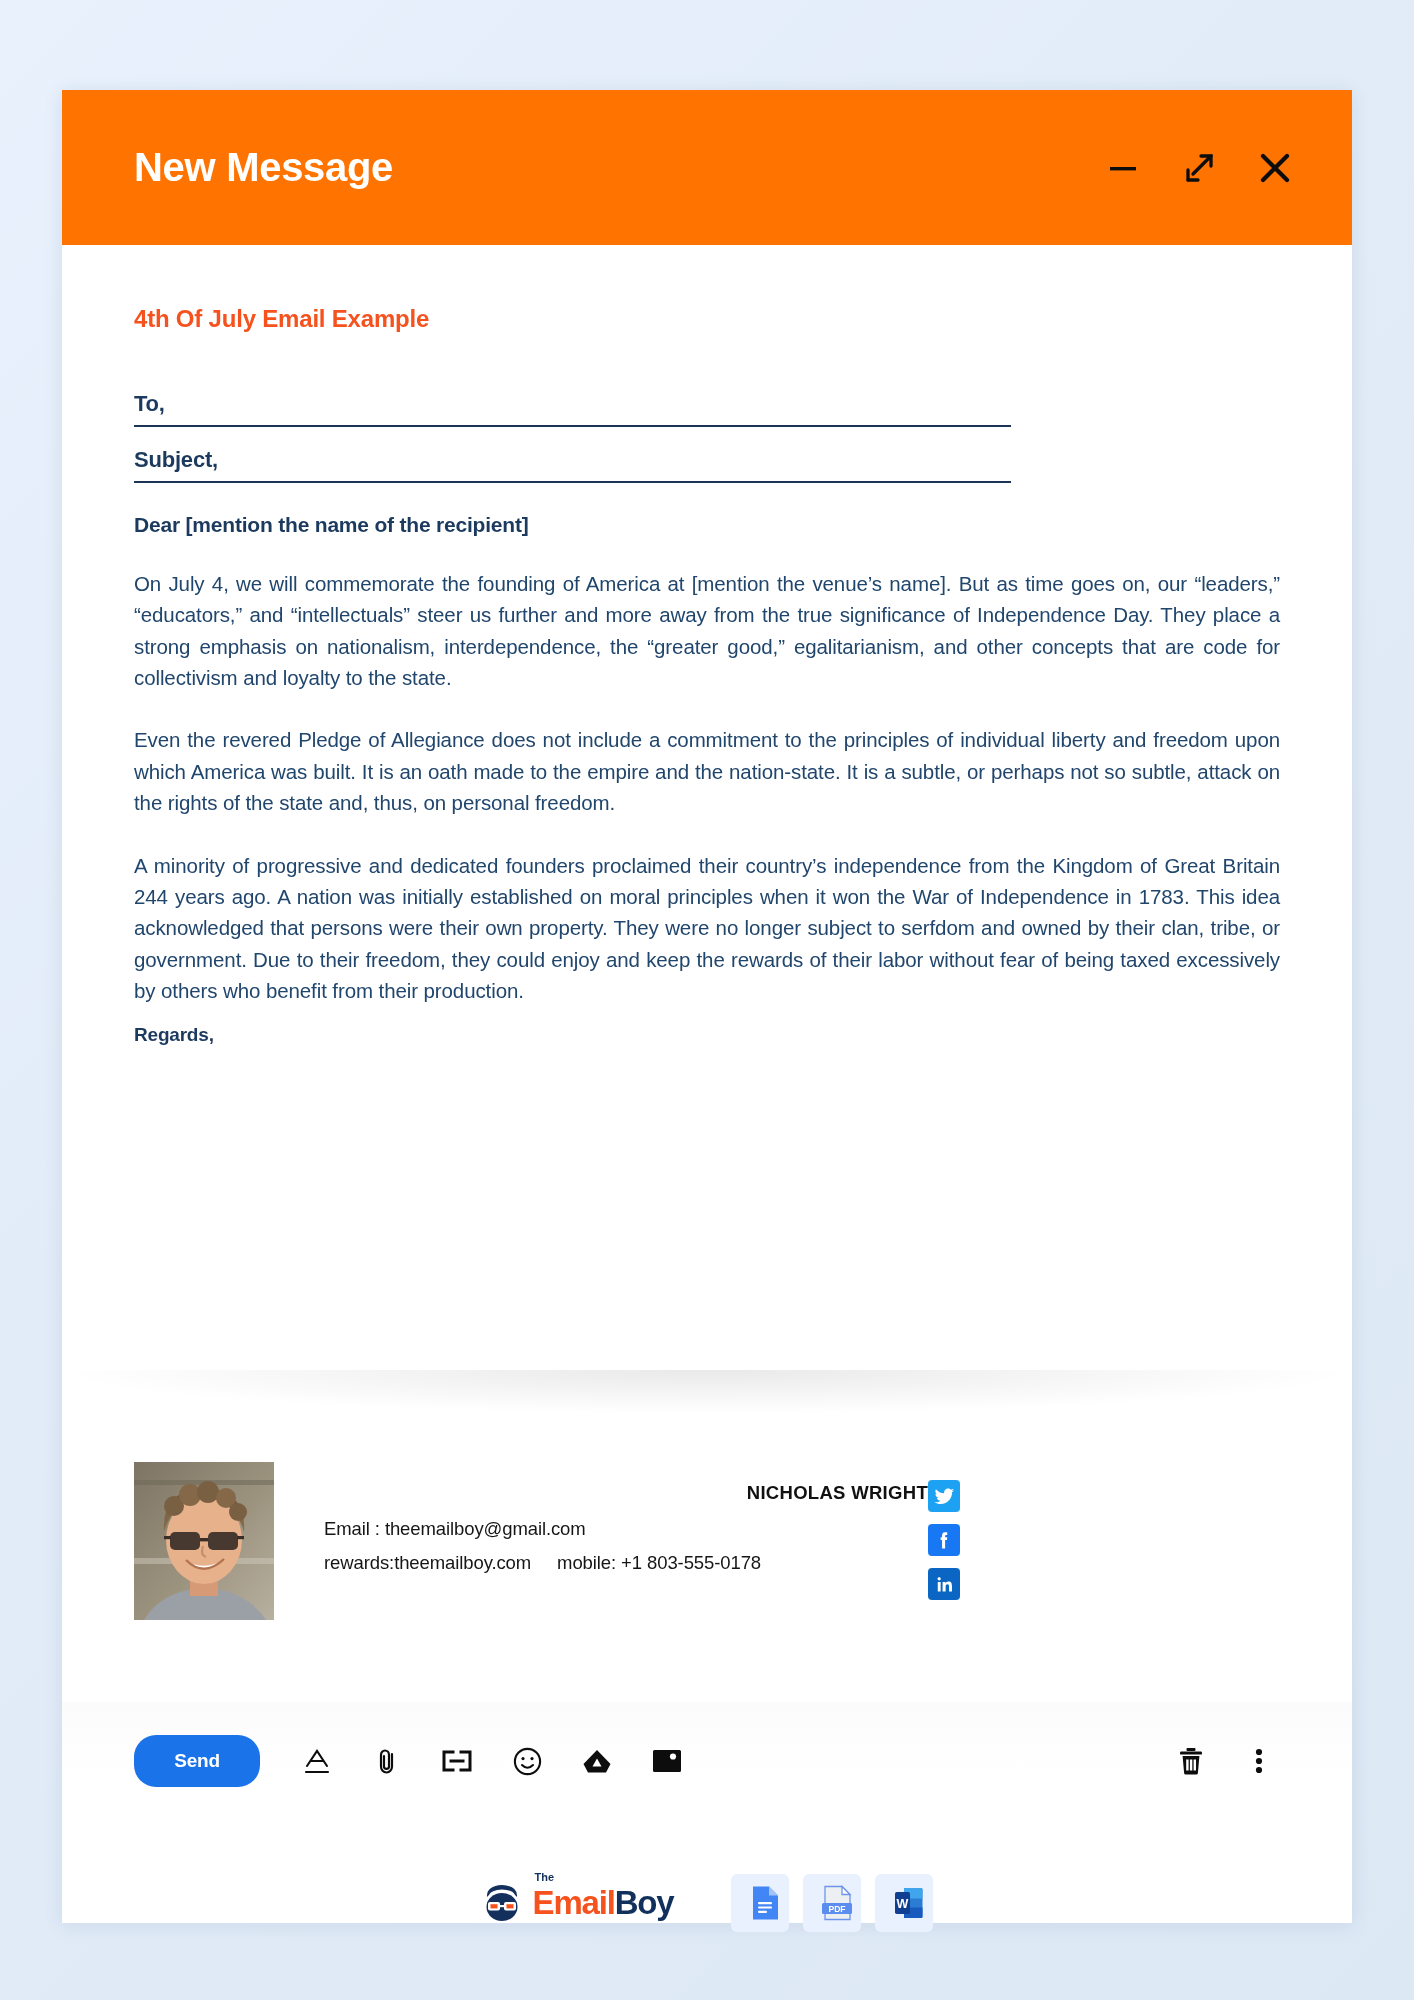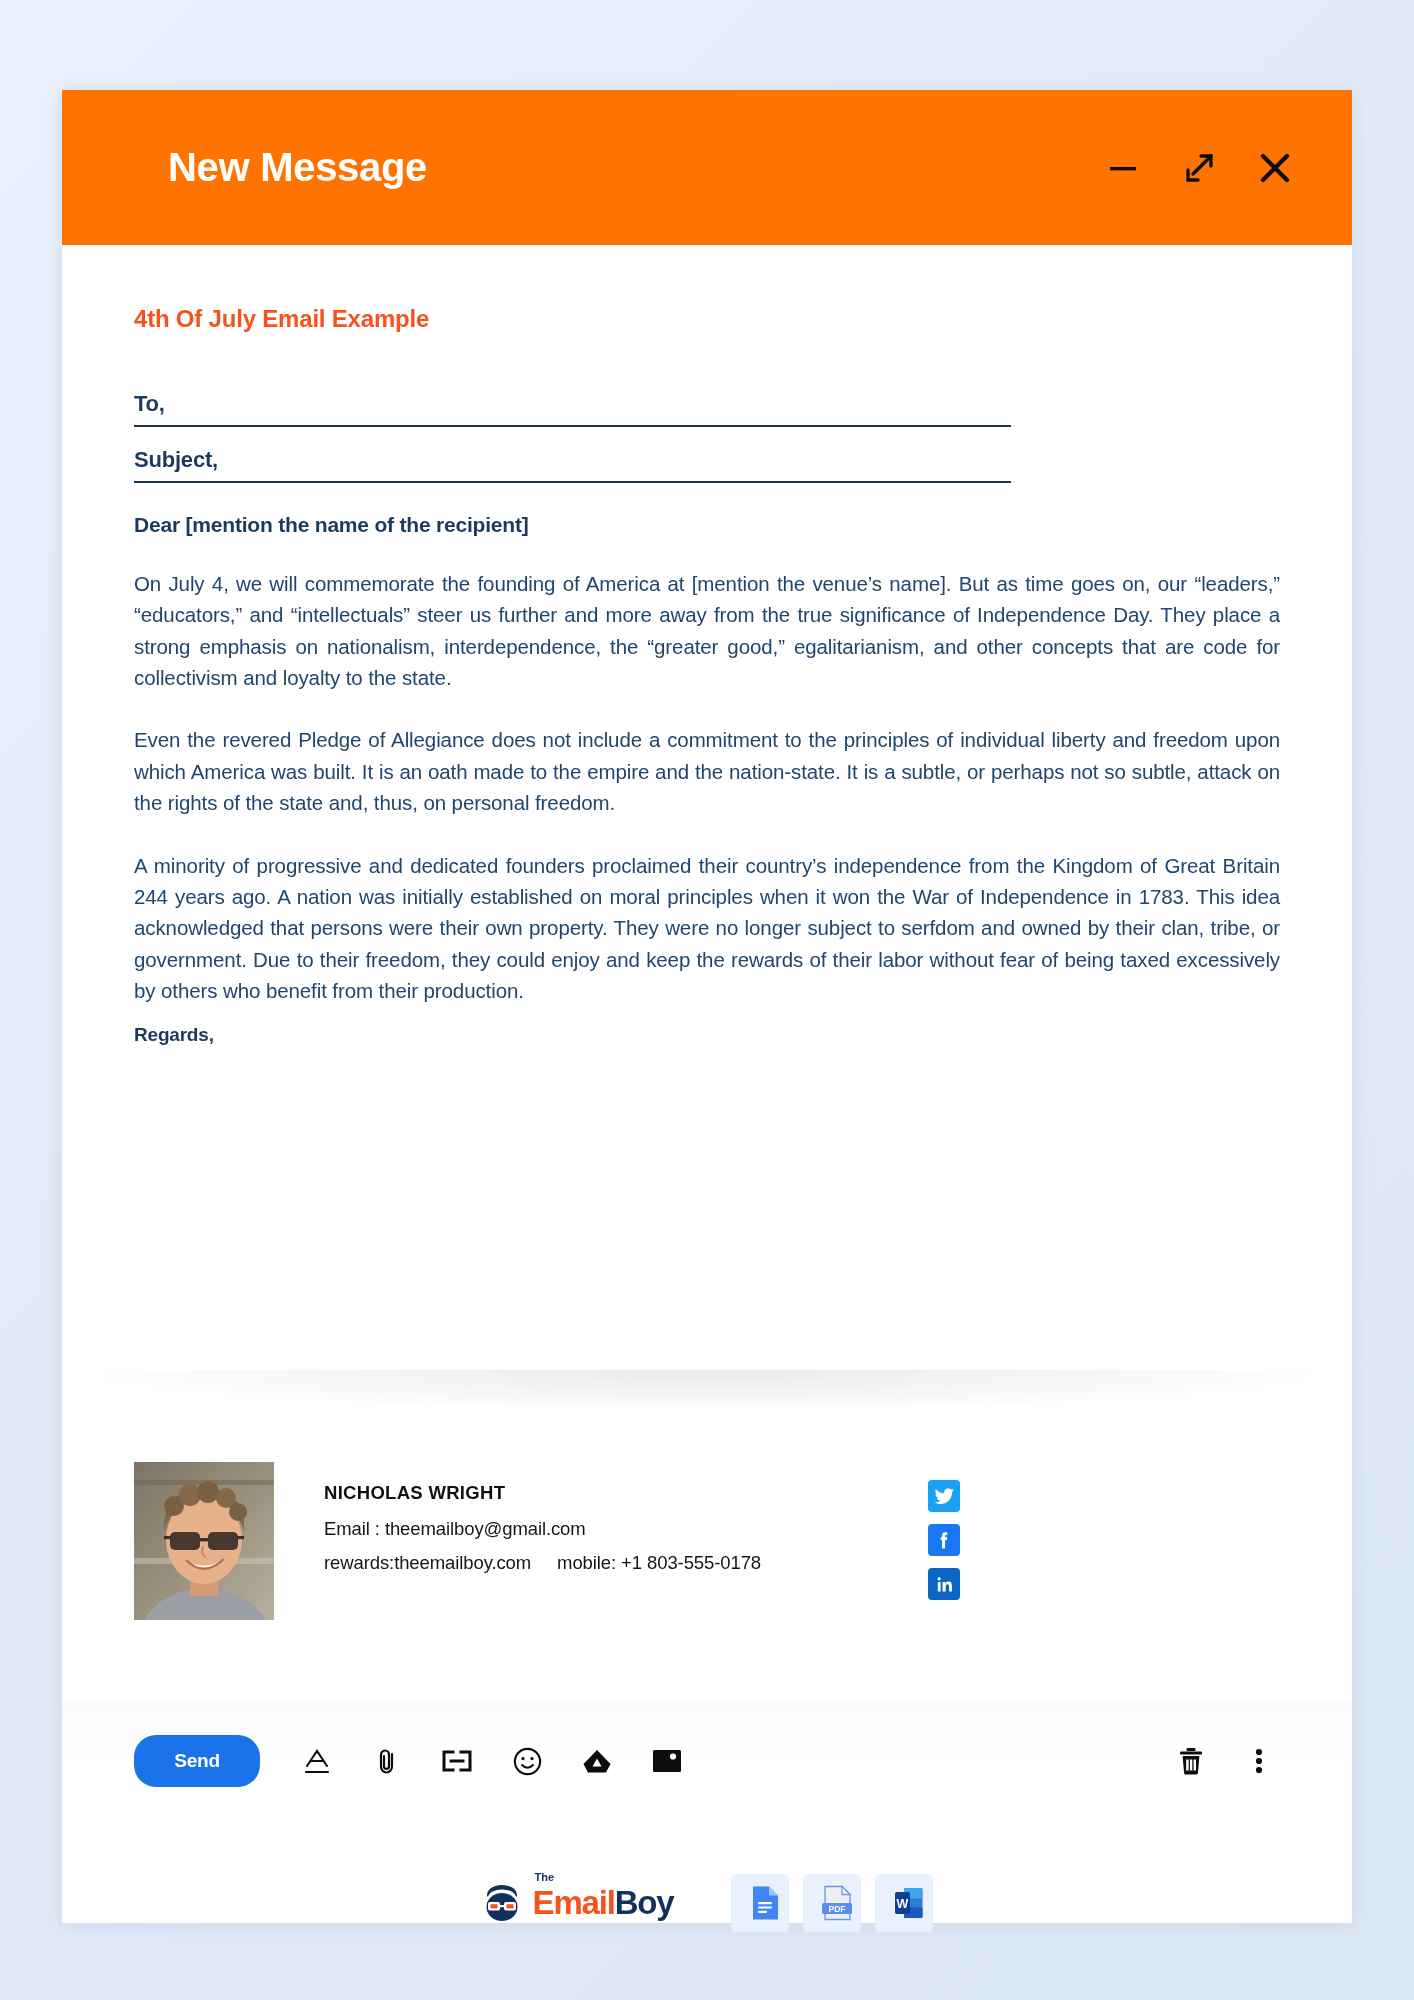--- a/index.html
+++ b/index.html
@@ -34,21 +34,20 @@
     display: flex;
     align-items: center;
     justify-content: space-between;
     padding: 0 55px 0 72px;
   }
   .titlebar-title {
     color: #ffffff;
     font-size: 40px;
     font-weight: bold;
     letter-spacing: -0.3px;
-    margin-left: 34px;
   }
   .titlebar-actions {
     display: flex;
     align-items: center;
     gap: 32px;
   }
   .tb-btn {
     width: 44px; height: 44px;
     display: flex; align-items: center; justify-content: center;
     cursor: pointer;
@@ -140,20 +139,21 @@
     margin-left: 50px;
     padding-top: 20px;
     flex: 1 1 auto;
   }
   .sig-name {
     color: #111111;
     font-size: 18.5px;
     font-weight: bold;
     letter-spacing: 0.3px;
     margin-bottom: 14px;
+    text-align: right;
   }
   .sig-line {
     color: #161616;
     font-size: 18.5px;
     margin-bottom: 12px;
     letter-spacing: -0.1px;
   }
   .sig-line .gap { display: inline-block; width: 26px; }
 
   .sig-socials {

